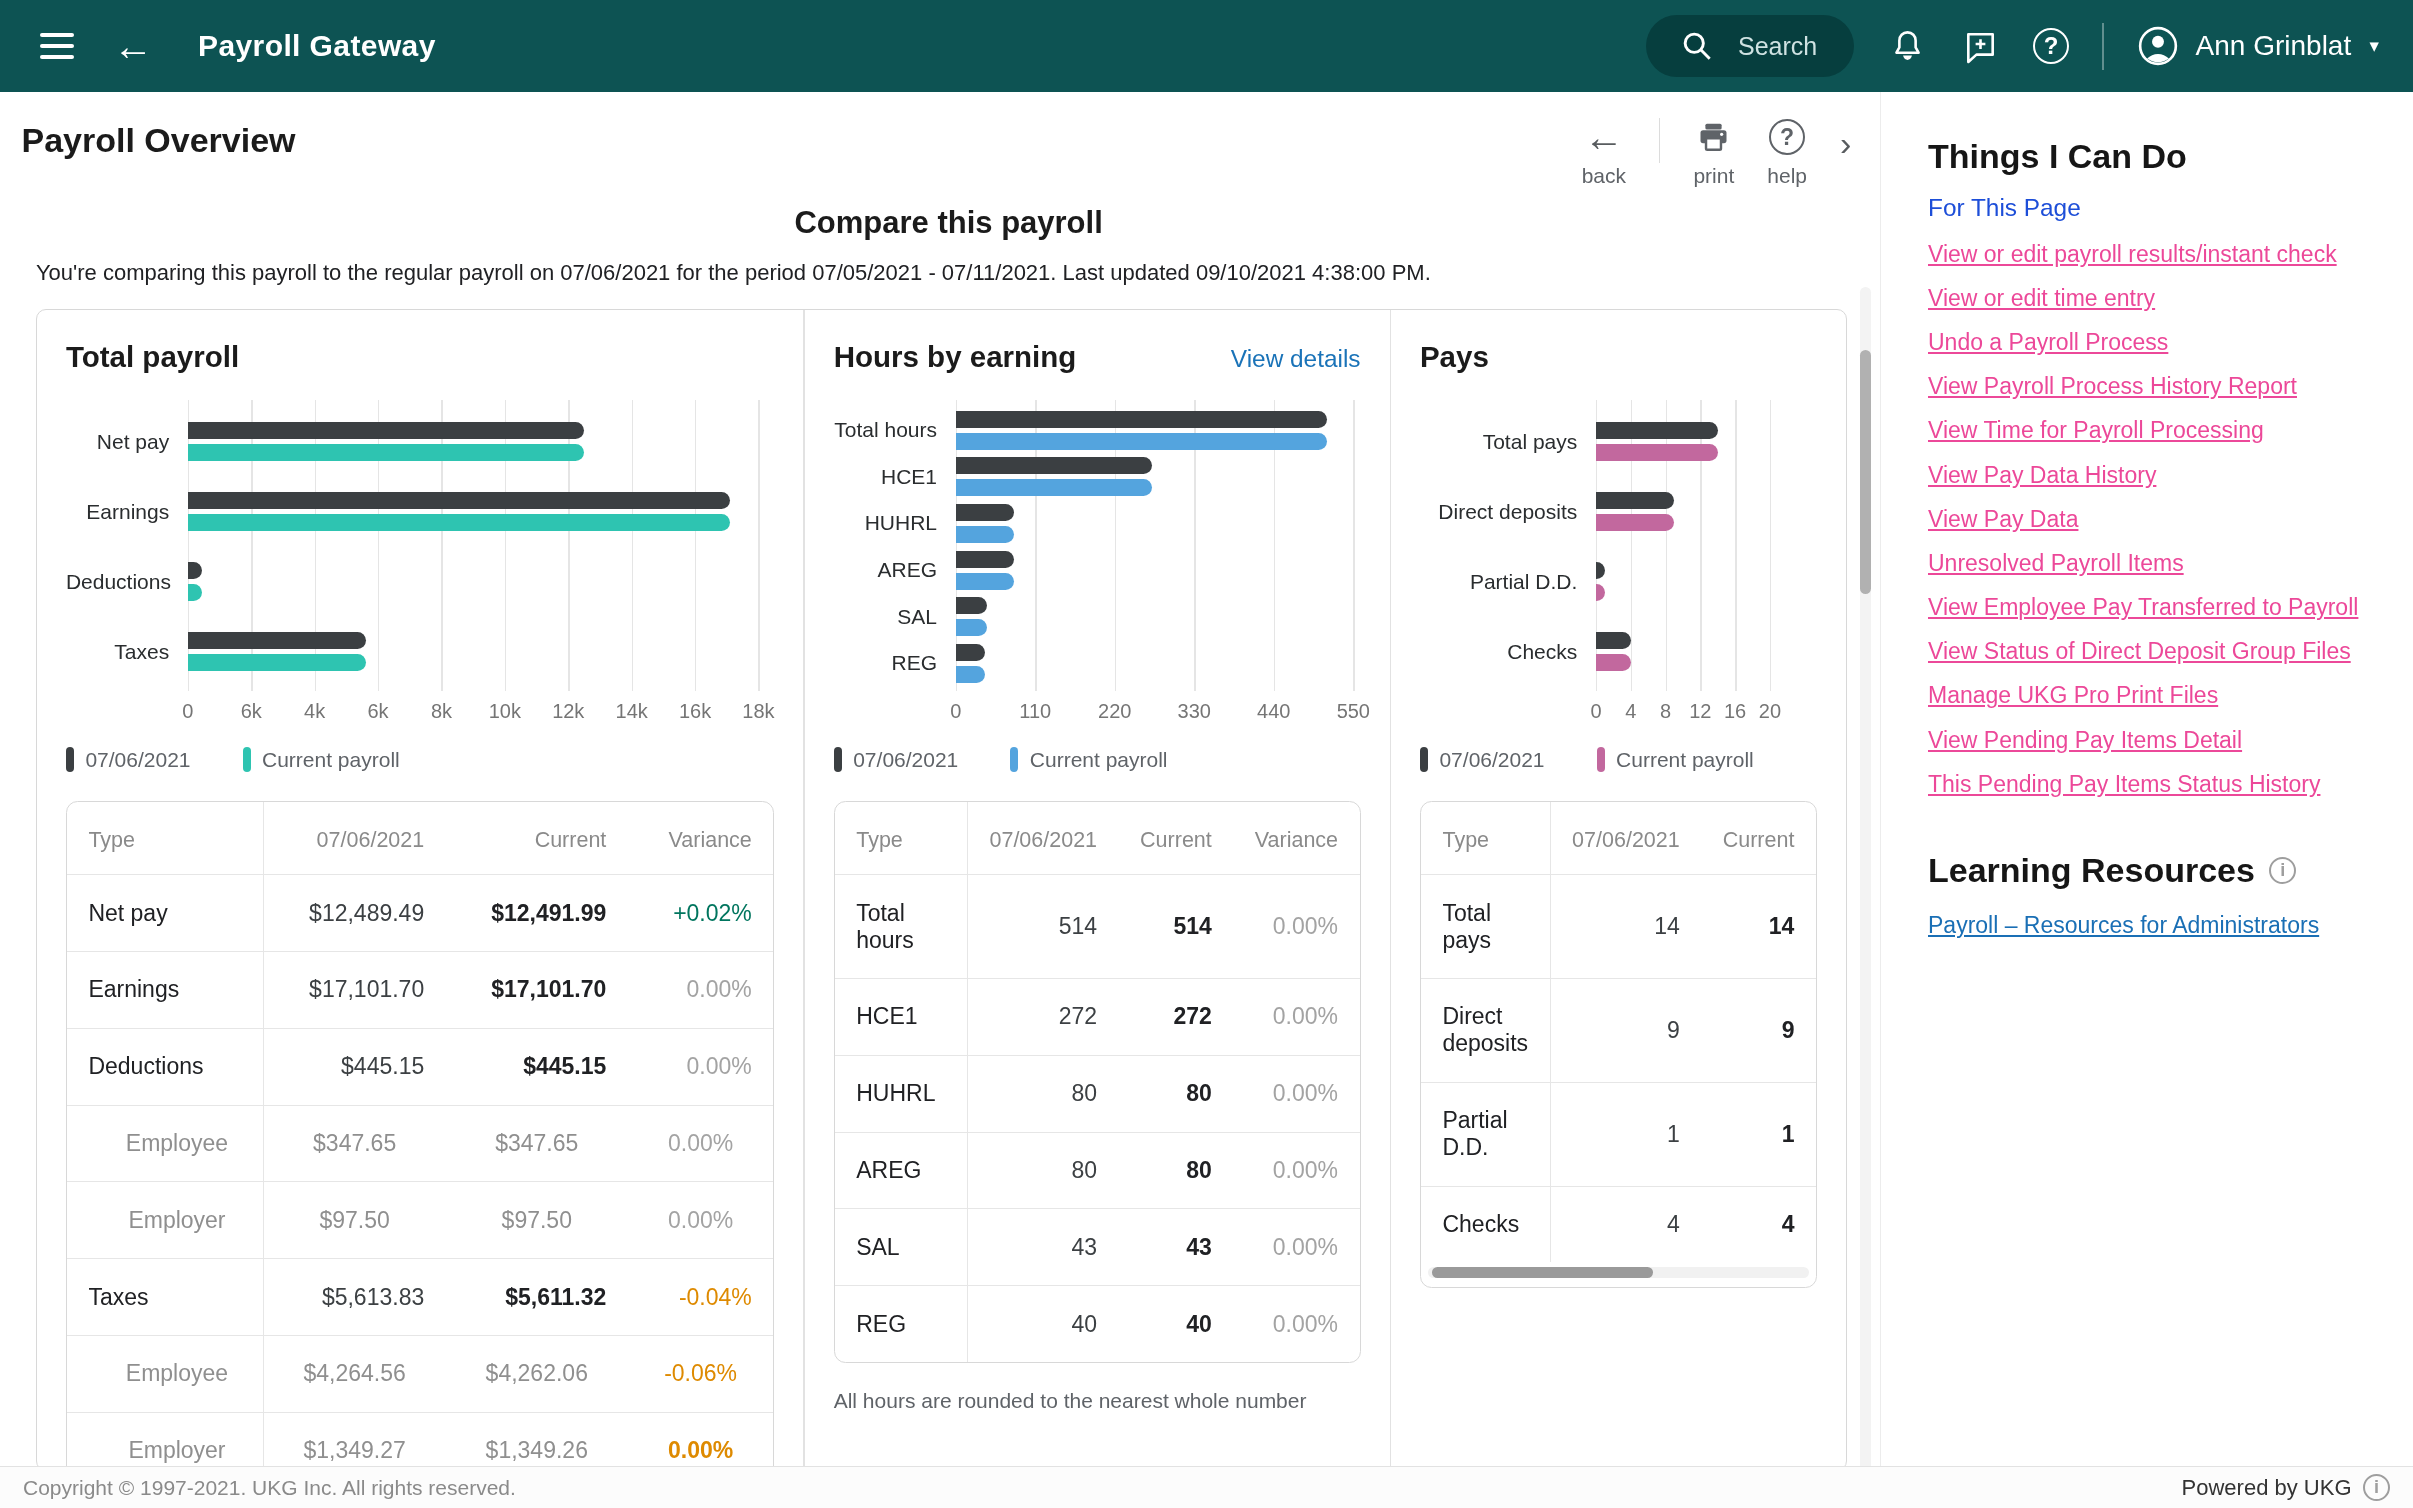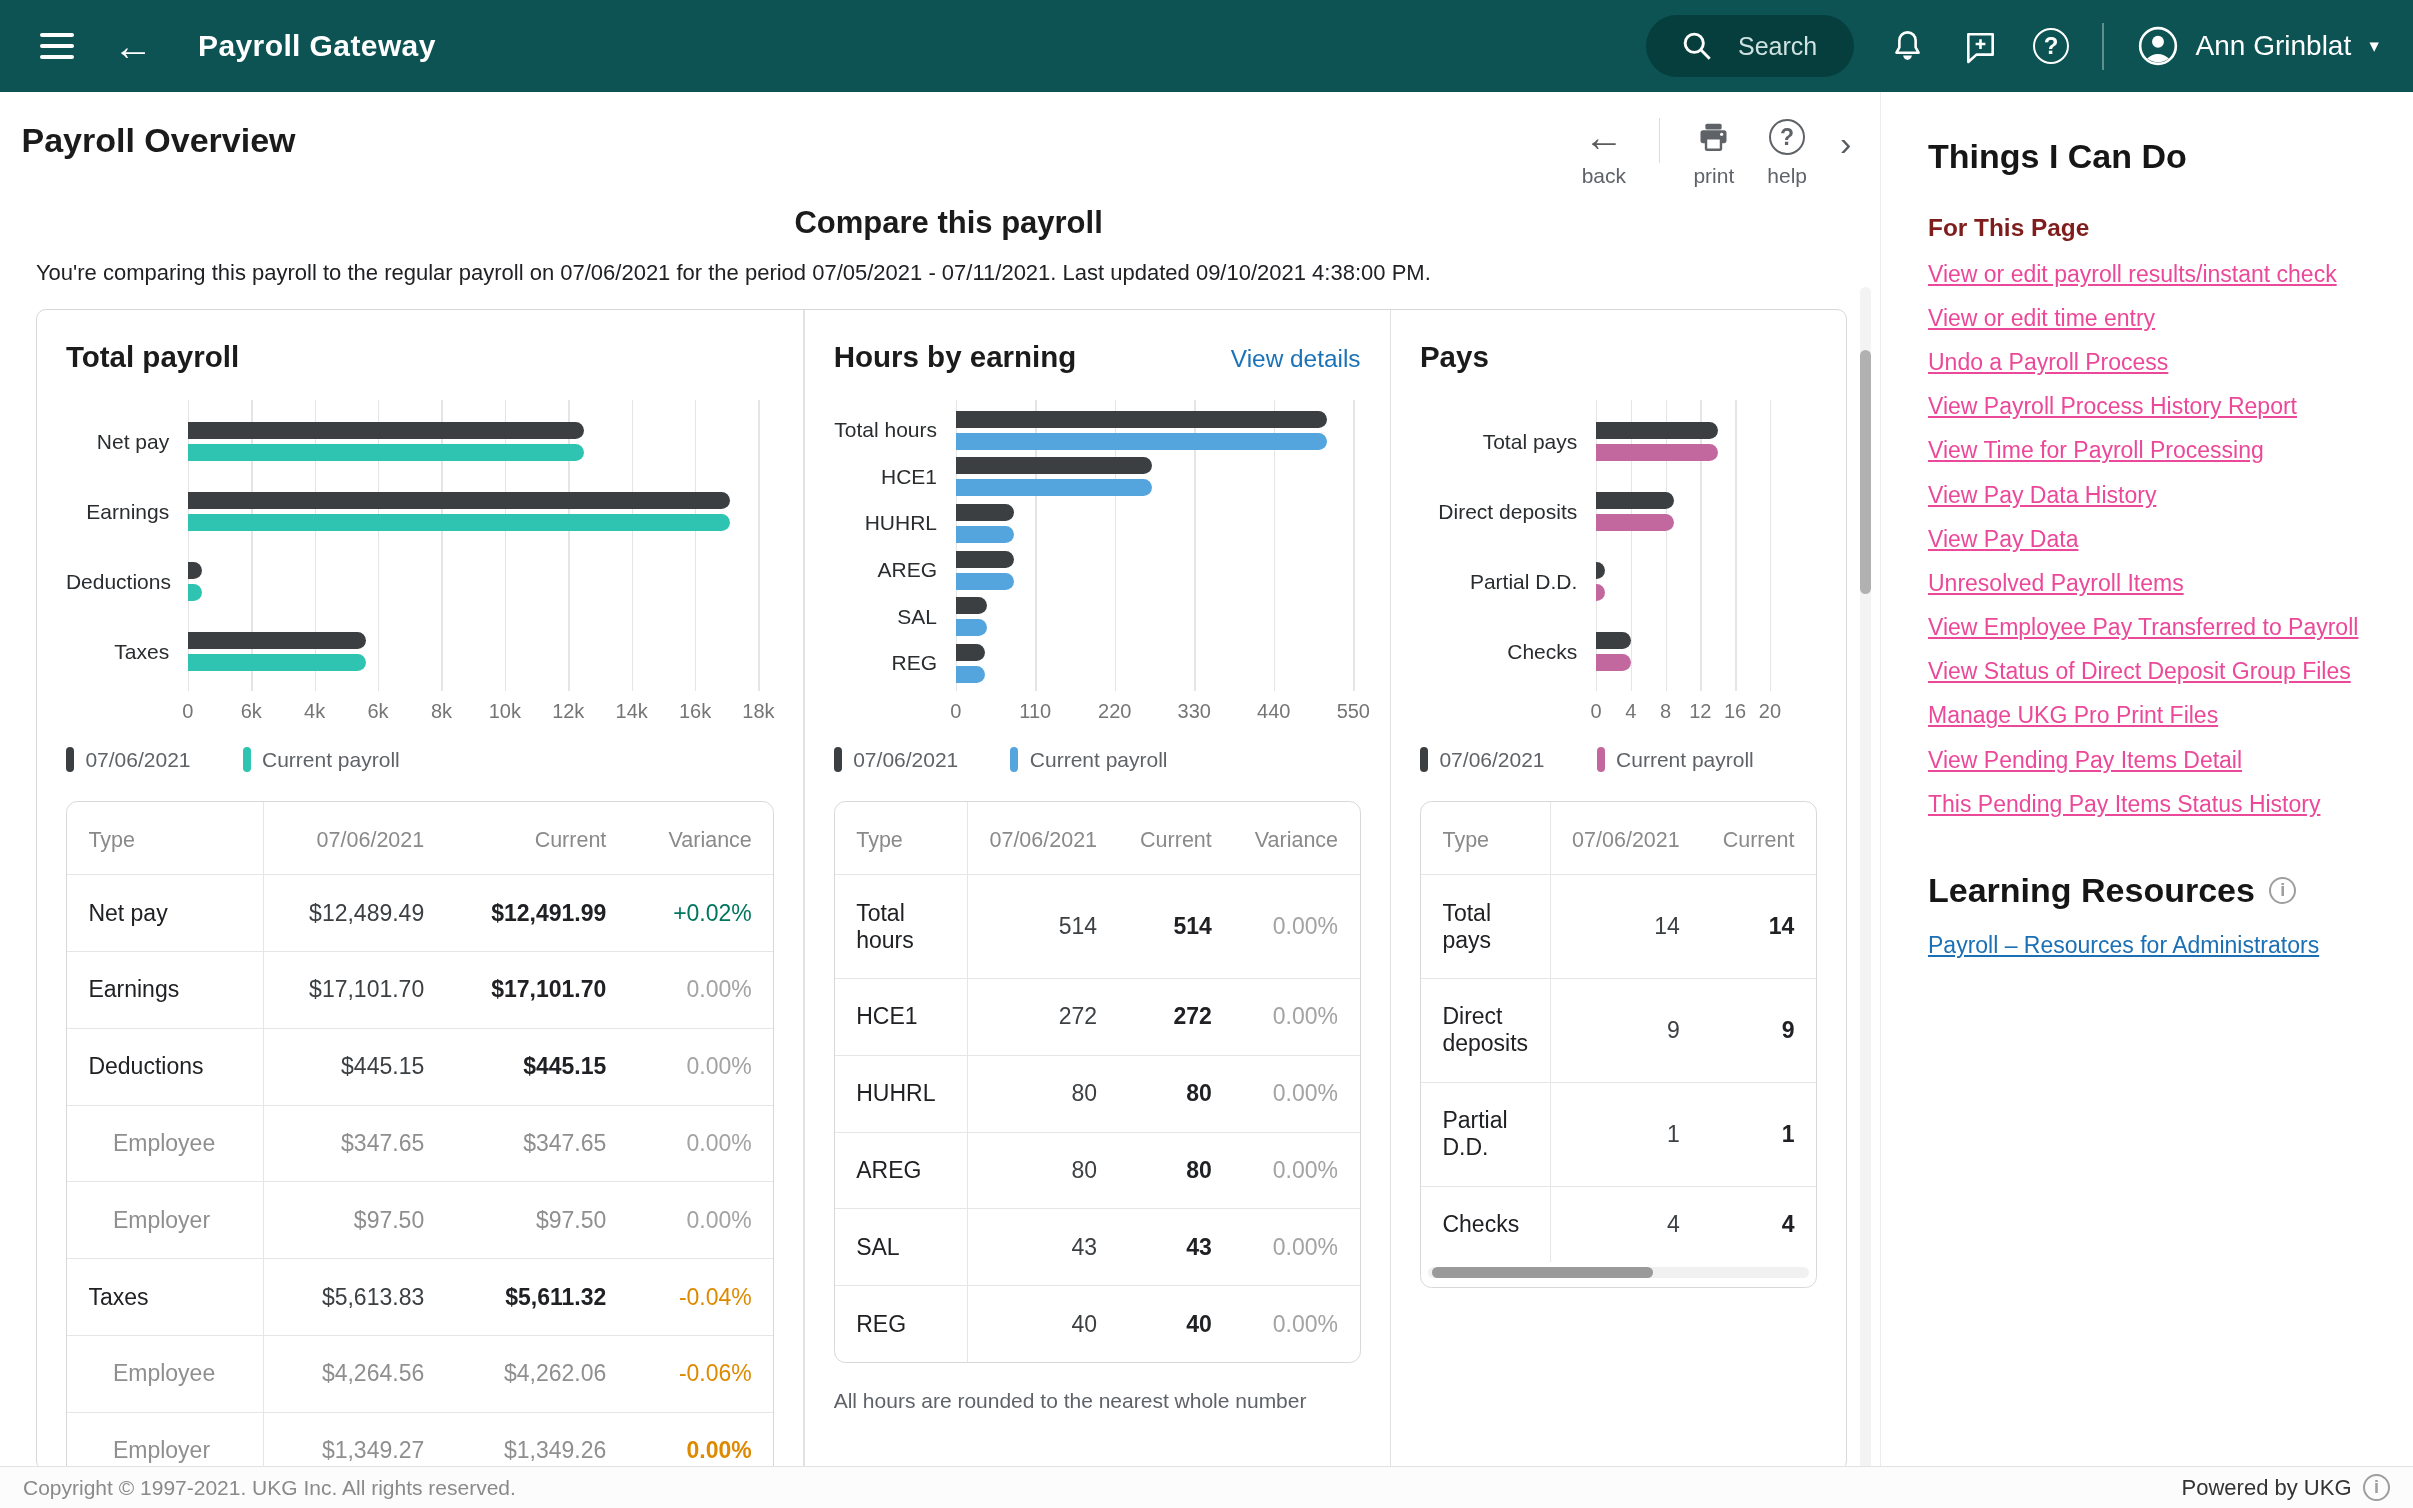--- a/index.html
+++ b/index.html
@@ -70,33 +70,33 @@
   .leg{display:flex;align-items:center;gap:11.5px;font-size:21px;color:#5f6368;}
   .leg i{width:8px;height:24.4px;border-radius:4.3px;flex:0 0 auto;}
   
   .tbl{margin-top:29px;border:1.4px solid #d8d8d8;border-radius:11.5px;overflow:hidden;}
   .tbl table{width:100%;border-collapse:collapse;}
   .tbl th{font-size:21.5px;color:#8a8a8a;font-weight:400;text-align:right;padding:26px 21.5px 21.5px;}
   .tbl th:first-child{text-align:left;border-right:1.4px solid #e6e6e6;}
   .tbl td{font-size:23px;padding:24.4px 21.5px;text-align:right;border-top:1.4px solid #e6e6e6;color:#3c4043;}
   .tbl td:first-child{text-align:left;color:#202124;border-right:1.4px solid #e6e6e6;}
   .tbl tr.sub td:first-child{padding-left:46px;color:#8f8f8f;}
-  .tbl tr.sub td{color:#8f8f8f;}
+  .tbl tr.sub td{color:#8f8f8f;text-align:center;}
   .tbl td.cur{font-weight:700;color:#202124;}
   .tbl tr.sub td.cur{font-weight:400;color:#8f8f8f;}
   .v-pos{color:#00755e !important;}
   .v-neu{color:#a3a3a3 !important;}
   .v-warn{color:#de8a00 !important;}
   .vbold{font-weight:700 !important;}
   .note{margin-top:26px;font-size:21px;color:#5f6368;}
   .hscroll{height:11.5px;background:#f1f1f1;border-radius:5.7px;margin:4.3px 7.2px 8.6px;position:relative;}
   .hthumb{position:absolute;left:4.3px;top:0;height:11.5px;width:58%;background:#9a9a9a;border-radius:5.7px;cursor:pointer;}
   
   .sb-title{font-size:34px;font-weight:700;margin:13px 0 0;color:#161616;}
-  .sb-sub{font-size:24.4px;color:#7f1d1d;margin-top:38px;font-weight:bold;}
+  .sb-sub{font-size:24.4px;color:#1d4ed8;margin-top:18px;}
   .sb-links{margin-top:10px;}
   .sb-links a{display:block;font-size:23px;color:#ec4899;padding:8.6px 0;text-decoration:underline;cursor:pointer;}
   .lr-head{display:flex;align-items:center;gap:14.4px;margin-top:45px;}
   .lr-head h2{font-size:34px;font-weight:700;margin:0;color:#161616;}
   .info{width:27px;height:27px;border:2.2px solid #9e9e9e;border-radius:50%;color:#9e9e9e;display:flex;align-items:center;justify-content:center;font-size:18px;font-weight:700;box-sizing:border-box;}
   .lr-link{display:inline-block;margin-top:21.5px;font-size:23px;color:#1a6fb5;text-decoration:underline;cursor:pointer;}
   
   footer{height:42px;flex:0 0 auto;border-top:1.4px solid #e2e2e2;background:#fcfcfc;display:flex;align-items:center;justify-content:space-between;padding:0 23px;box-sizing:border-box;}
   .copy{font-size:21px;color:#8a8a8a;}
   .powered{display:flex;align-items:center;gap:11.5px;font-size:22px;color:#333;}

